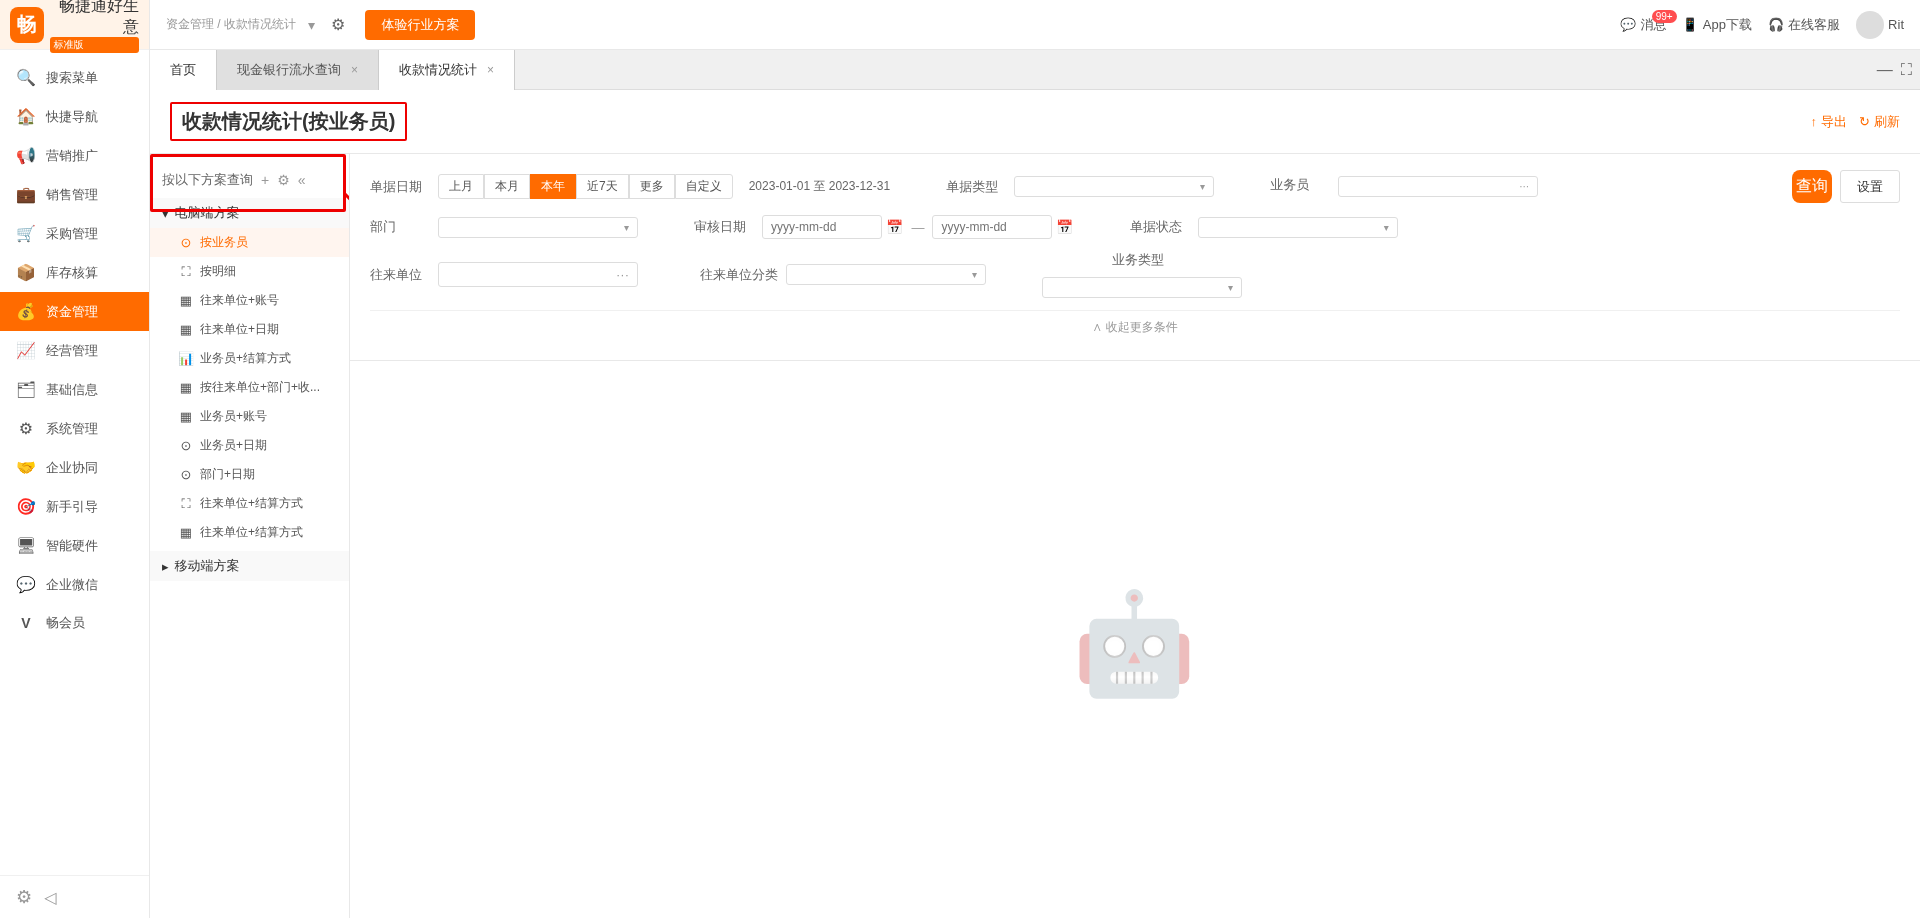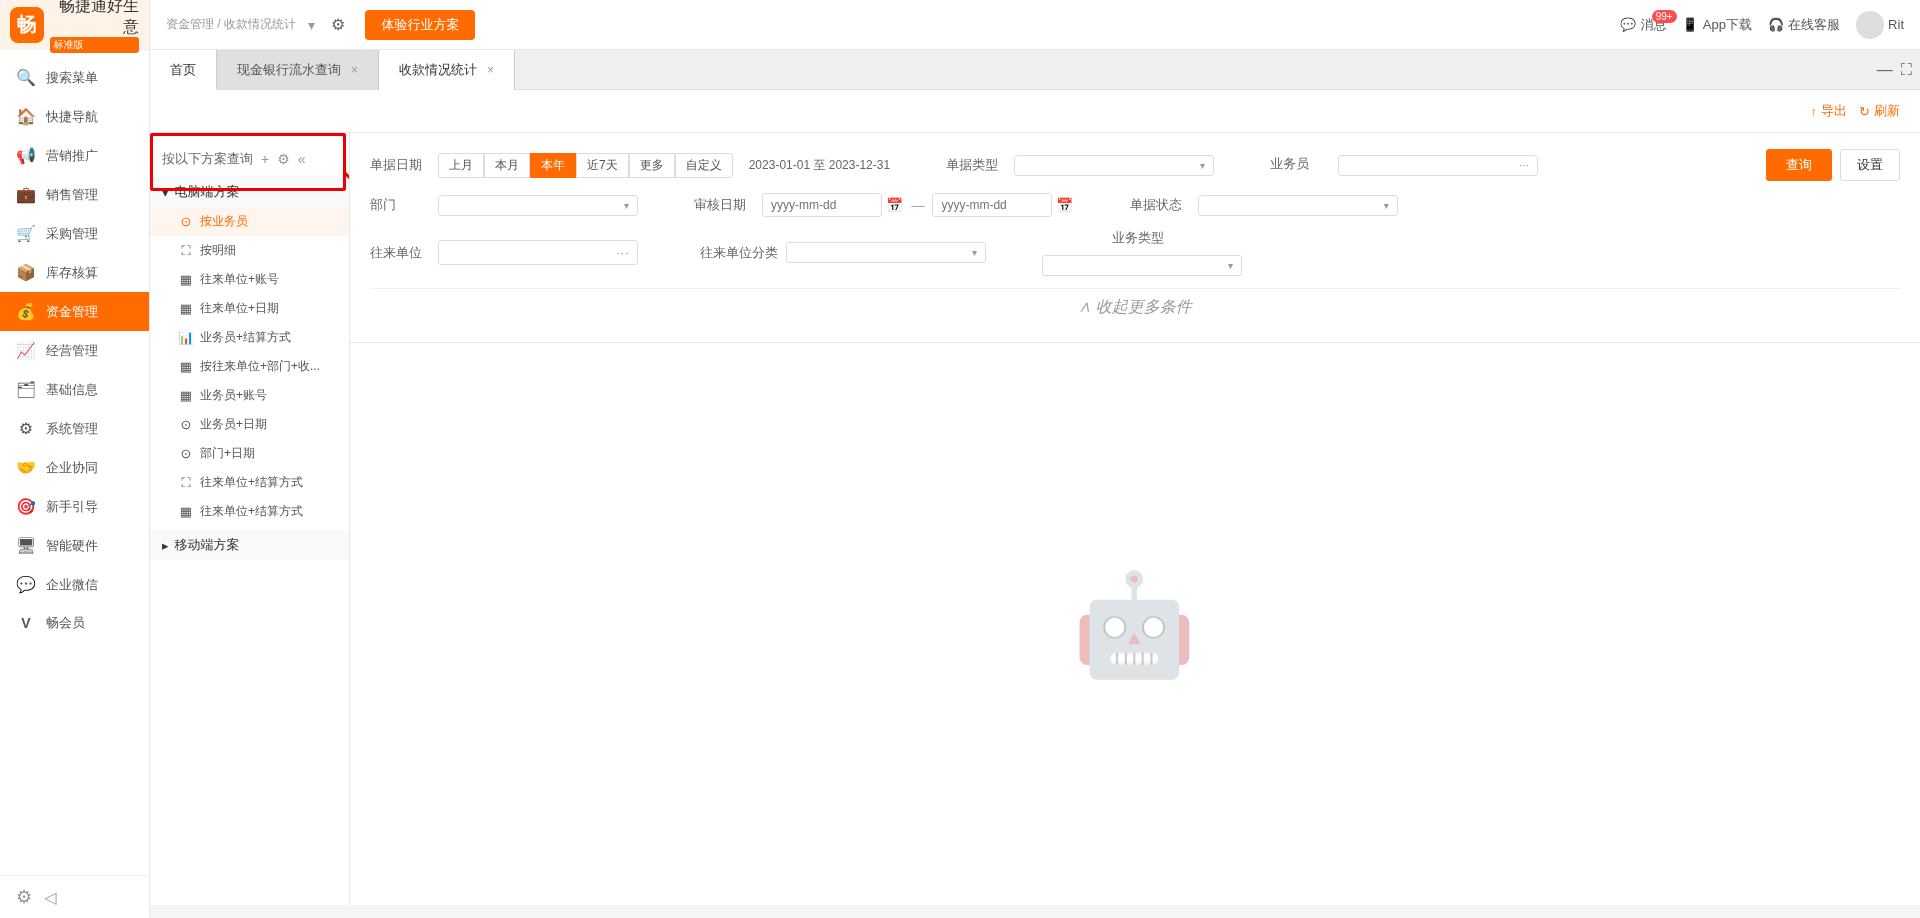--- a/index.html
+++ b/index.html
@@ -136,30 +136,30 @@
     .date-tab:last-child { border-radius: 0 3px 3px 0; }
     .date-tab.active { background: #ff6b00; color: #fff; border-color: #ff6b00; }
     .date-range { font-size: 12px; color: #666; margin-left: 8px; }
     .filter-input {
       border: 1px solid #ddd; border-radius: 3px; padding: 4px 8px;
       font-size: 12px; color: #999; min-width: 120px;
     }
     .filter-dash { color: #999; margin: 0 4px; }
     .filter-cal-icon { color: #999; font-size: 14px; cursor: pointer; }
     .btn-query {
-      background: #ff6b00; color: #fff; border: none; border-radius: 3px;
-      padding: 6px 20px; font-size: 13px; cursor: pointer;
+      background: #ff6b00; color: #fff; border: none; border-radius: 8px;
+      padding: 6px 4px; font-size: 16px; cursor: pointer;
     }
     .btn-setting {
       background: #fff; color: #333; border: 1px solid #ddd; border-radius: 3px;
       padding: 6px 16px; font-size: 13px; cursor: pointer;
     }
     .collapse-bar {
-      text-align: center; padding: 8px; color: #999; font-size: 16px; cursor: pointer;
-      border-top: 1px solid #f0f0f0; margin-top: 4px; font-style: italic;
+      text-align: center; padding: 8px; color: #999; font-size: 12px; cursor: pointer;
+      border-top: 1px solid #f0f0f0; margin-top: 4px;
     }
 
     
     .data-area {
       flex: 1; display: flex; flex-direction: column; align-items: center; justify-content: center;
       background: #fff; margin: 0;
     }
     .empty-state { text-align: left; max-width: 500px; }
     .hint-number { display: inline-block; width: 20px; height: 20px; border-radius: 50%; background: #ff6b00; color: #fff; text-align: center; line-height: 20px; font-size: 12px; margin-right: 6px; }
 
@@ -307,20 +307,21 @@
   </div>
   <div class="tabbar-right">
     <span>—</span>
     <span>⛶</span>
   </div>
 </div>
 
 <div class="main-content">
 
   <div class="page-header">
+    <div class="page-title">收款情况统计(按业务员)</div>
     <div class="page-actions">
       <button class="action-btn">
         <span>↑</span>
         <span>导出</span>
       </button>
       <button class="action-btn">
         <span>↻</span>
         <span>刷新</span>
       </button>
     </div>

